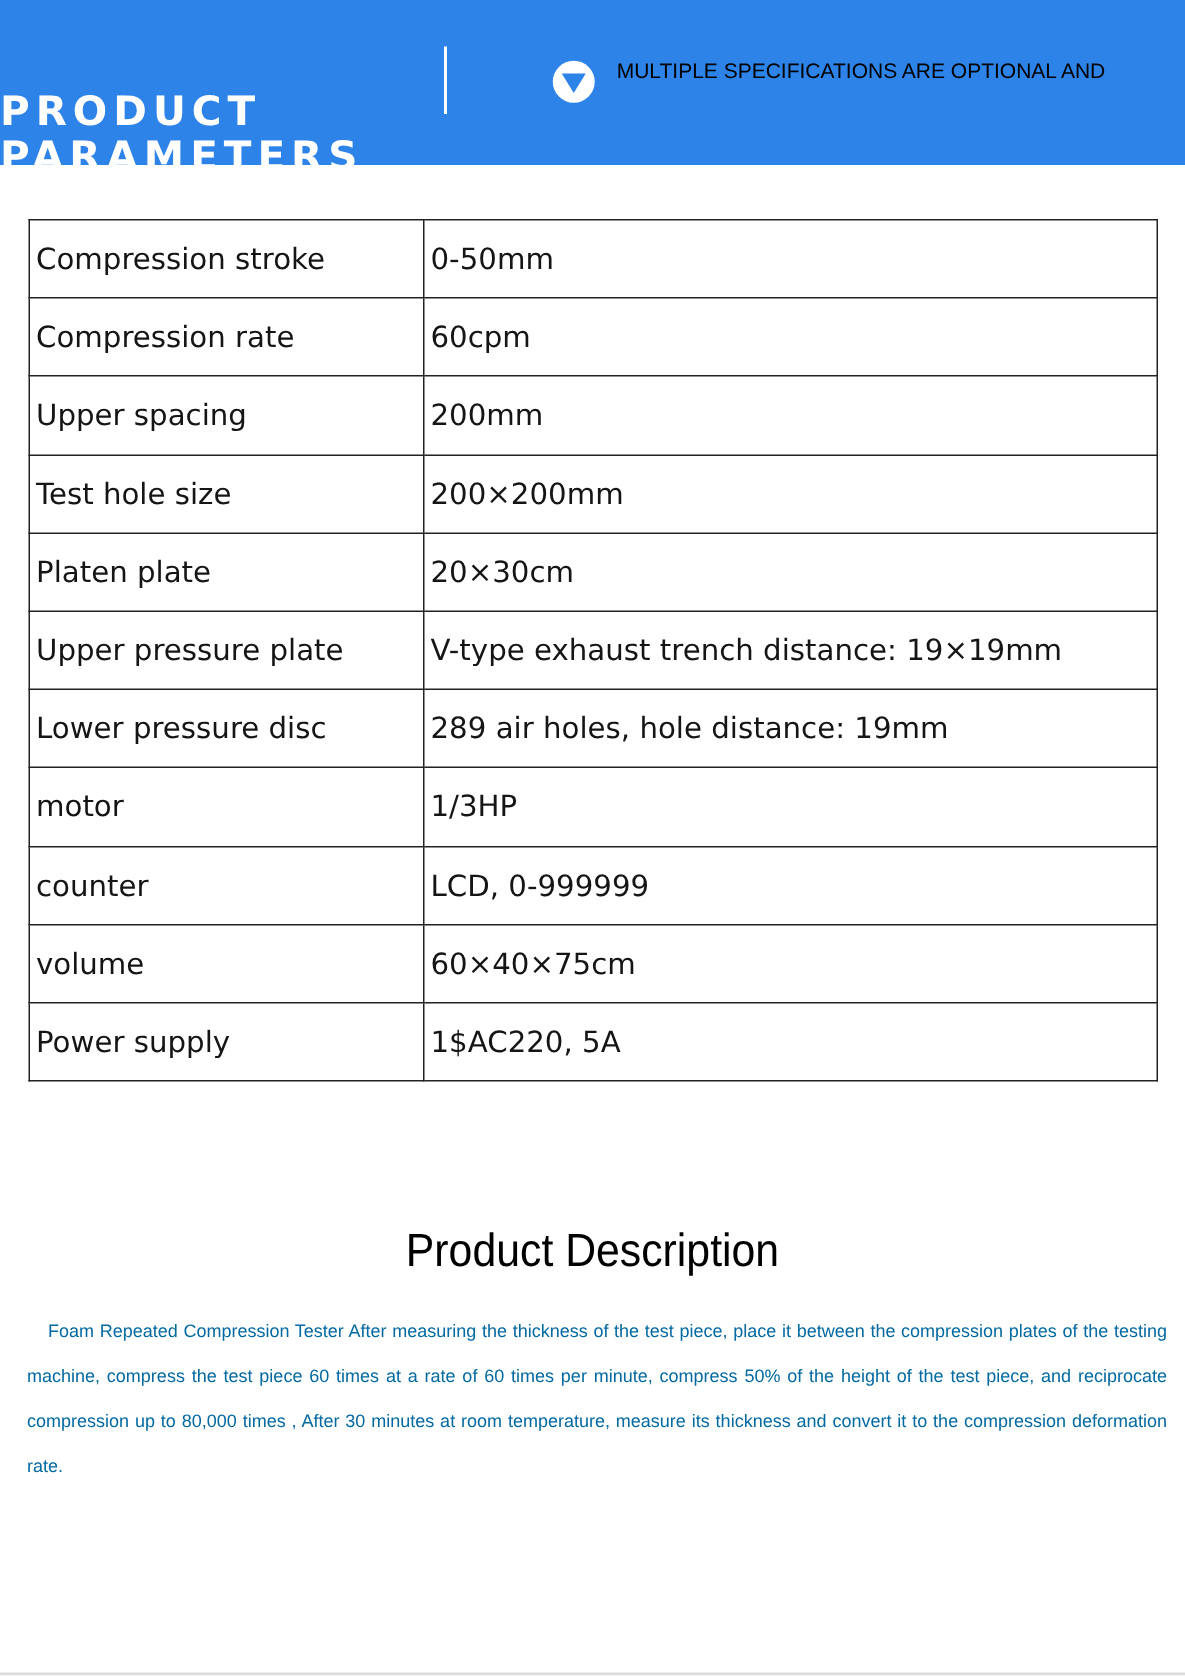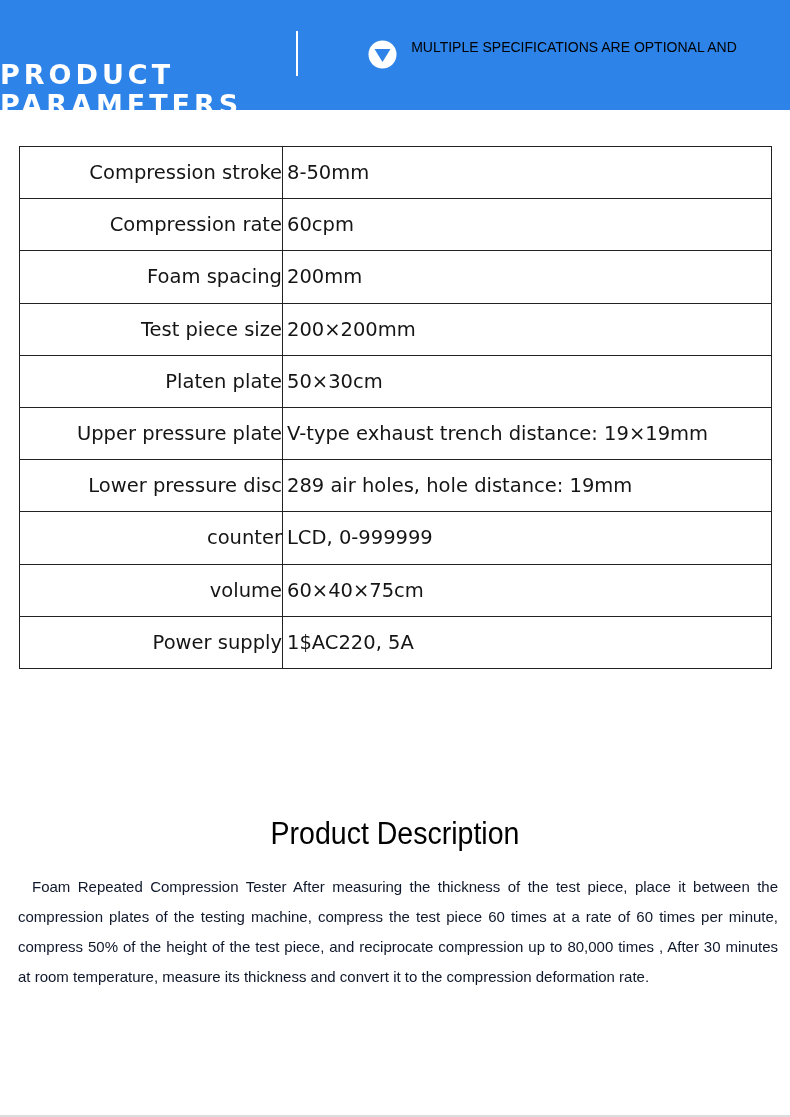--- a/index.html
+++ b/index.html
@@ -36,31 +36,31 @@
     }
     .spec-table td {
       border: 1.5px solid #222;
       height: 52.2px;
       font-family: "DejaVu Sans", sans-serif;
       font-size: 19.5px; color: #151515;
       padding: 0 0 0 4px;
       vertical-align: middle;
       white-space: nowrap;
     }
-    .spec-table td.label { width: 263px; text-align: right; }
+    .spec-table td.label { width: 263px; }
 
     .desc-title {
       position: absolute; left: 0; top: 816px; width: 790px; text-align: center;
       font-family: "Liberation Sans", sans-serif; font-size: 31px; color: #000;
       transform: scaleX(0.92);
     }
     .desc-body {
       position: absolute; left: 18px; top: 872px; width: 760px;
-      font-family: "Liberation Sans", sans-serif; font-size: 15px;
-      line-height: 30px; color: #0f172a; text-align: justify;
+      font-family: "Liberation Sans", sans-serif; font-size: 12px;
+      line-height: 30px; color: #0369a1; text-align: justify;
     }
     .desc-body .indent { display: inline-block; width: 14px; }
 
     .bottom-line {
       position: absolute; left: 0; bottom: 0; width: 790px; height: 2px; background: #dcdcdc;
     }
   </style>
 </head>
 <body>
 
@@ -76,45 +76,49 @@
   </svg>
   <div class="banner-sub">
     <div>MULTIPLE SPECIFICATIONS ARE OPTIONAL AND</div>
   </div>
 </div>
 
 <table class="spec-table">
   <tbody>
     <tr>
       <td class="label">Compression stroke</td>
-      <td>8-50mm</td>
+      <td>0-50mm</td>
     </tr>
     <tr>
       <td class="label">Compression rate</td>
       <td>60cpm</td>
     </tr>
     <tr>
-      <td class="label">Foam spacing</td>
+      <td class="label">Upper spacing</td>
       <td>200mm</td>
     </tr>
     <tr>
-      <td class="label">Test piece size</td>
+      <td class="label">Test hole size</td>
       <td>200×200mm</td>
     </tr>
     <tr>
       <td class="label">Platen plate</td>
-      <td>50×30cm</td>
+      <td>20×30cm</td>
     </tr>
     <tr>
       <td class="label">Upper pressure plate</td>
       <td>V-type exhaust trench distance: 19×19mm</td>
     </tr>
     <tr>
       <td class="label">Lower pressure disc</td>
       <td>289 air holes, hole distance: 19mm</td>
+    </tr>
+    <tr>
+      <td class="label">motor</td>
+      <td>1/3HP</td>
     </tr>
     <tr>
       <td class="label">counter</td>
       <td>LCD, 0-999999</td>
     </tr>
     <tr>
       <td class="label">volume</td>
       <td>60×40×75cm</td>
     </tr>
     <tr>

